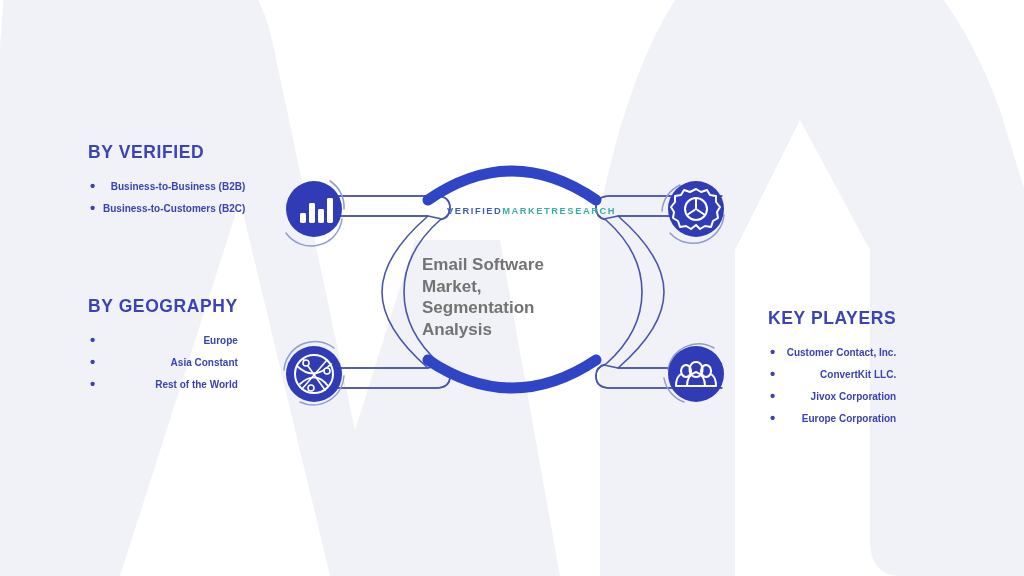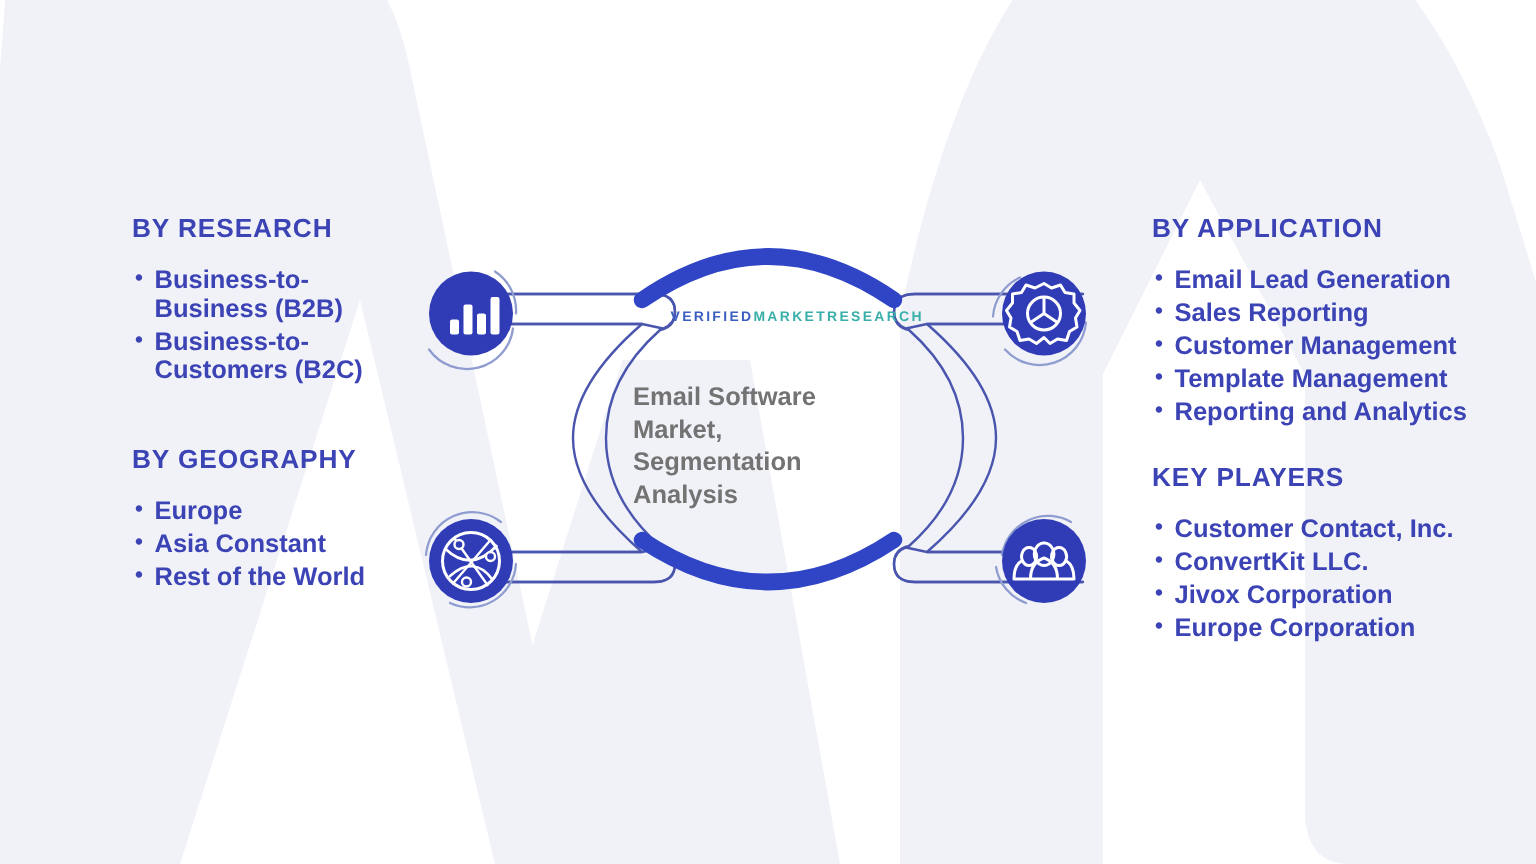--- a/index.html
+++ b/index.html
@@ -44,25 +44,26 @@
     white-space: nowrap;
   }
   .bullet-list {
     list-style: none;
     margin: 0;
     padding: 0;
   }
   .bullet-list li {
     position: relative;
     padding-left: 15px;
-    font-size: 17px;
+    font-size: 10px;
     font-weight: bold;
     color: #3b43b5;
     line-height: 19px;
     margin-bottom: 3px;
+    text-align: right;
   }
   .bullet-list li::before {
     content: "\2022";
     position: absolute;
     left: 2px;
     top: -1px;
     font-size: 15px;
     line-height: 19px;
     color: #3b43b5;
   }
@@ -242,46 +243,36 @@
         <span class="brand-line" style="color:#3b5ec0">VERIFIED</span>
         <span class="brand-line" style="color:#3aafa9">MARKET</span>
         <span class="brand-line" style="color:#3aafa9">RESEARCH</span>
       </div>
     </div>
 
     <div id="center-title">Email Software<br>Market,<br>Segmentation<br>Analysis</div>
   </div>
 
   <div class="text-block block-left" style="top:142px">
-    <div class="block-heading">BY RESEARCH</div>
+    <div class="block-heading">BY VERIFIED</div>
     <ul class="bullet-list wrap-narrow">
       <li>Business-to-Business (B2B)</li>
       <li>Business-to-Customers (B2C)</li>
     </ul>
   </div>
 
   <div class="text-block block-left" style="top:296px">
     <div class="block-heading">BY GEOGRAPHY</div>
     <ul class="bullet-list">
       <li>Europe</li>
       <li>Asia Constant</li>
       <li>Rest of the World</li>
     </ul>
   </div>
 
-  <div class="text-block block-right" style="top:142px">
-    <div class="block-heading">BY APPLICATION</div>
-    <ul class="bullet-list">
-      <li>Email Lead Generation</li>
-      <li>Sales Reporting</li>
-      <li>Customer Management</li>
-      <li>Template Management</li>
-      <li>Reporting and Analytics</li>
-    </ul>
-  </div>
 
   <div class="text-block block-right" style="top:308px">
     <div class="block-heading">KEY PLAYERS</div>
     <ul class="bullet-list">
       <li>Customer Contact, Inc.</li>
       <li>ConvertKit LLC.</li>
       <li>Jivox Corporation</li>
       <li>Europe Corporation</li>
     </ul>
   </div>

